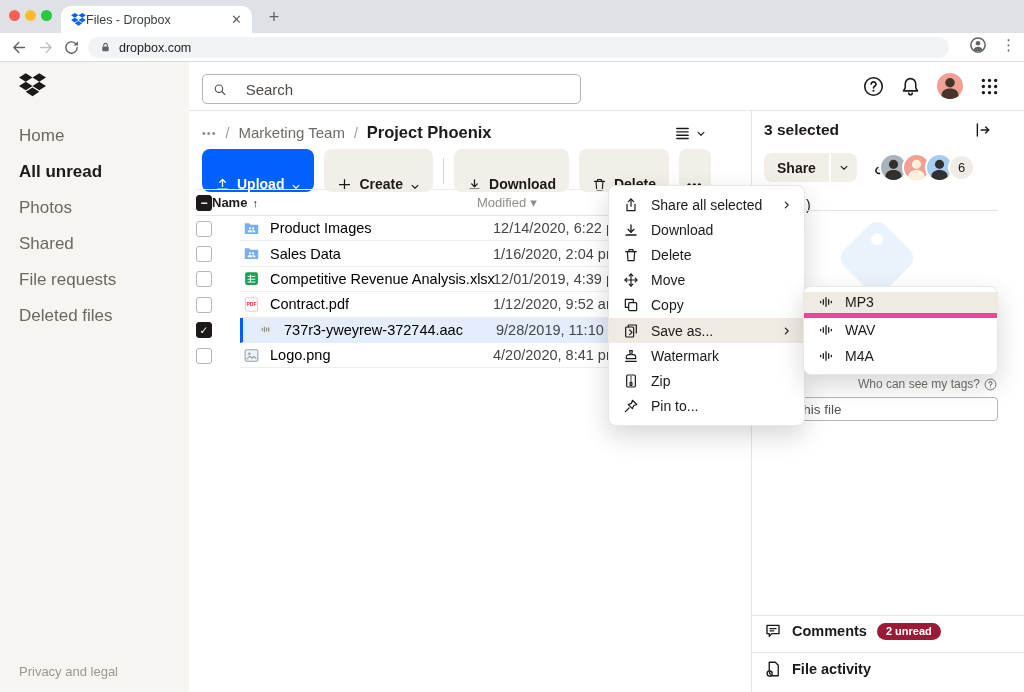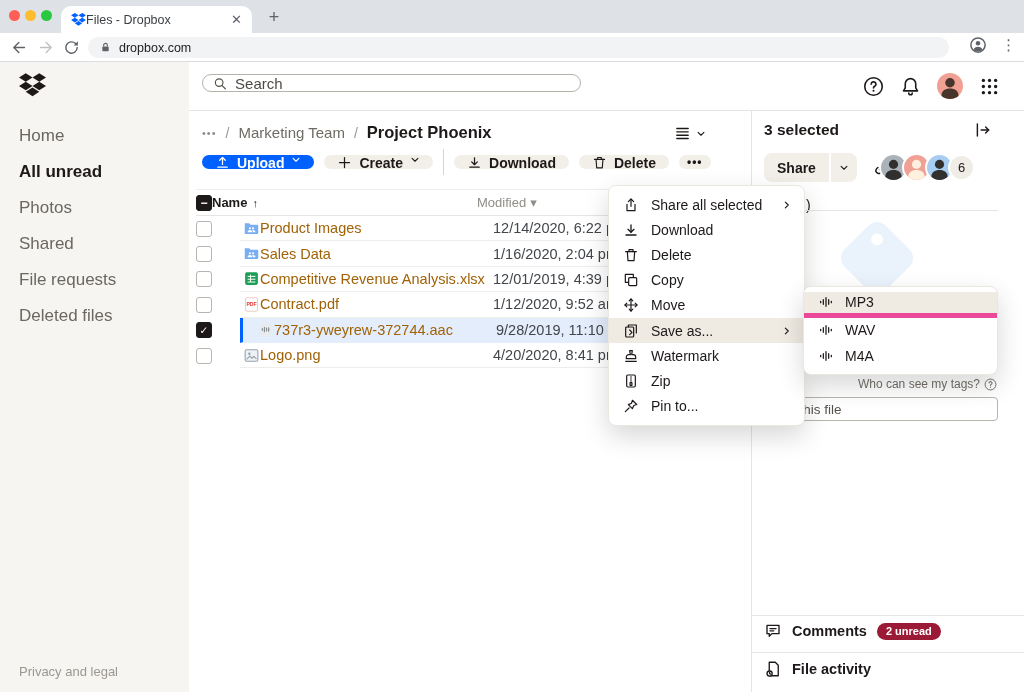--- a/index.html
+++ b/index.html
@@ -32,42 +32,42 @@
   
   .sidebar { position:absolute; left:0; top:62px; width:189px; height:630px; background:#f7f5f2; }
   .db-logo { position:absolute; left:19px; top:11px; width:27px; height:24px; color:#1e1919; }
   .nav-list { position:absolute; left:0; top:56px; width:100%; }
   .nav-item { padding:8px 19px; font-size:17px; color:#6b6762; cursor:pointer; }
   .nav-item.active { color:#1e1919; font-weight:bold; }
   .side-footer { position:absolute; left:19px; bottom:13px; font-size:13px; color:#9b9792; }
 
   
   .appheader { position:absolute; left:189px; top:62px; width:835px; height:49px; background:#fff; border-bottom:1px solid #e7e5e2; }
-  .searchbox { position:absolute; left:13px; top:12px; width:379px; height:18px; border:1px solid #b6b2ac; border-radius:14px;
-               display:flex; align-items:center; padding:0 10px; gap:8px; color:#55524d; }
+  .searchbox { position:absolute; left:13px; top:12px; width:379px; height:30px; border:1px solid #b6b2ac; border-radius:5px;
+               display:flex; align-items:center; padding:0 10px; gap:19px; color:#55524d; }
   .searchbox svg { width:15px; height:15px; }
   .searchbox input { border:none; outline:none; font-size:15px; font-family:inherit; color:#1e1919; width:100%; background:transparent; }
   .searchbox input::placeholder { color:#4e4a45; }
   .hdr-icons { position:absolute; right:24px; top:11px; display:flex; align-items:center; gap:16px; color:#1e1919; }
   .hdr-icons svg { width:21px; height:21px; }
   .avatar { width:26px; height:26px; border-radius:50%; overflow:hidden; display:block; }
   .avatar svg { width:100%; height:100%; }
 
   
   .content { position:absolute; left:189px; top:111px; width:562px; height:581px; background:#fff; }
   .crumbs { position:absolute; left:13px; top:12px; display:flex; align-items:center; gap:9px; }
   .crumb-dots { color:#8f8b85; font-size:11px; letter-spacing:1px; cursor:pointer; }
   .crumb-sep { color:#9b9792; font-size:14px; }
   .crumb-parent { color:#6f6b65; font-size:15px; cursor:pointer; }
   .crumb-current { color:#1e1919; font-size:16.5px; font-weight:bold; }
   .viewtoggle { position:absolute; left:485px; top:14px; display:flex; align-items:center; gap:5px; color:#1e1919; cursor:pointer; }
   .viewtoggle svg { width:17px; height:17px; }
 
   .toolbar { position:absolute; left:13px; top:38px; display:flex; align-items:center; gap:10px; }
-  .btn { height:14px; border-radius:8px; display:flex; align-items:flex-start; gap:7px; padding:0 13px;
+  .btn { height:43px; border-radius:8px; display:flex; align-items:flex-end; gap:7px; padding:0 13px;
          font-size:14px; font-weight:600; cursor:pointer; border:none; font-family:inherit; }
   .btn svg { width:15px; height:15px; }
   .btn.blue { background:#0061fe; color:#fff; }
   .btn.beige { background:#f2efe9; color:#1e1919; }
   .btn .cdn { width:10px; height:10px; }
   .tb-divider { width:1px; height:26px; background:#d8d4ce; }
   .btn.more { padding:0 8px; letter-spacing:1px; font-size:12px; }
 
   .ftable { position:absolute; left:7px; top:78px; width:549px; }
   .thead { display:flex; align-items:center; height:27px; border-top:1px solid #efede9; border-bottom:1px solid #e7e5e1; position:relative; }
@@ -77,21 +77,21 @@
   .cb { width:16px; height:16px; border-radius:3px; border:1.5px solid #b9b5ae; background:#fff; flex:0 0 auto;
         display:flex; align-items:center; justify-content:center; cursor:pointer; }
   .cb.dark { background:#1e1919; border-color:#1e1919; color:#fff; font-size:12px; line-height:1; }
   .cb.dark.indet::after { content:"−"; font-weight:bold; }
   .cb.dark.checked::after { content:"✓"; font-size:10.5px; }
   .frow { display:flex; align-items:stretch; height:25.4px; cursor:pointer; }
   .rowwrap { margin-left:28px; flex:1; display:flex; align-items:center; position:relative; border-bottom:1px solid #f0eeeb; padding-left:3px; }
   .frow .cb { align-self:center; }
   .frow.sel .rowwrap { background:#e3edfb; border-left:3px solid #0061fe; padding-left:14px; border-bottom-color:#e3edfb; }
   .ficon { width:17px; height:17px; flex:0 0 auto; }
-  .fname { font-size:14.5px; color:#a16207; white-space:nowrap; }
+  .fname { margin-left:10px; font-size:14.5px; color:#000000; white-space:nowrap; }
   .fmod { position:absolute; left:253px; font-size:14.5px; color:#42464b; white-space:nowrap; }
 
   
   .details { position:absolute; left:751px; top:111px; width:273px; height:581px; background:#fff; border-left:1px solid #e7e5e2; }
   .sel-title { position:absolute; left:12px; top:10px; font-size:15.5px; font-weight:bold; }
   .collapse { position:absolute; right:32px; top:10px; width:18px; height:18px; color:#1e1919; cursor:pointer; }
   .share-row { position:absolute; left:12px; top:42px; display:flex; align-items:center; }
   .share-main { height:29px; background:#f2efe9; border:none; border-radius:8px 0 0 8px; padding:0 13px;
                 font-size:14px; font-weight:600; font-family:inherit; cursor:pointer; color:#1e1919; }
   .share-caret { height:29px; width:26px; background:#f2efe9; border:none; border-radius:0 8px 8px 0; margin-left:2px;
@@ -625,29 +625,29 @@
       <span class="mlabel">Download</span>
     </div>
     <div class="mi">
       <svg>
           <use href="#i-trash"></use>
         </svg>
       <span class="mlabel">Delete</span>
     </div>
     <div class="mi">
       <svg>
+          <use href="#i-move"></use>
+        </svg>
+      <span class="mlabel">Move</span>
+    </div>
+    <div class="mi">
+      <svg>
           <use href="#i-copy"></use>
         </svg>
       <span class="mlabel">Copy</span>
-    </div>
-    <div class="mi">
-      <svg>
-          <use href="#i-move"></use>
-        </svg>
-      <span class="mlabel">Move</span>
     </div>
     <div class="mi hl">
       <svg>
           <use href="#i-saveas"></use>
         </svg>
       <span class="mlabel">Save as...</span>
       <svg class="subarrow">
           <use href="#i-chevright"></use>
         </svg>
     </div>

